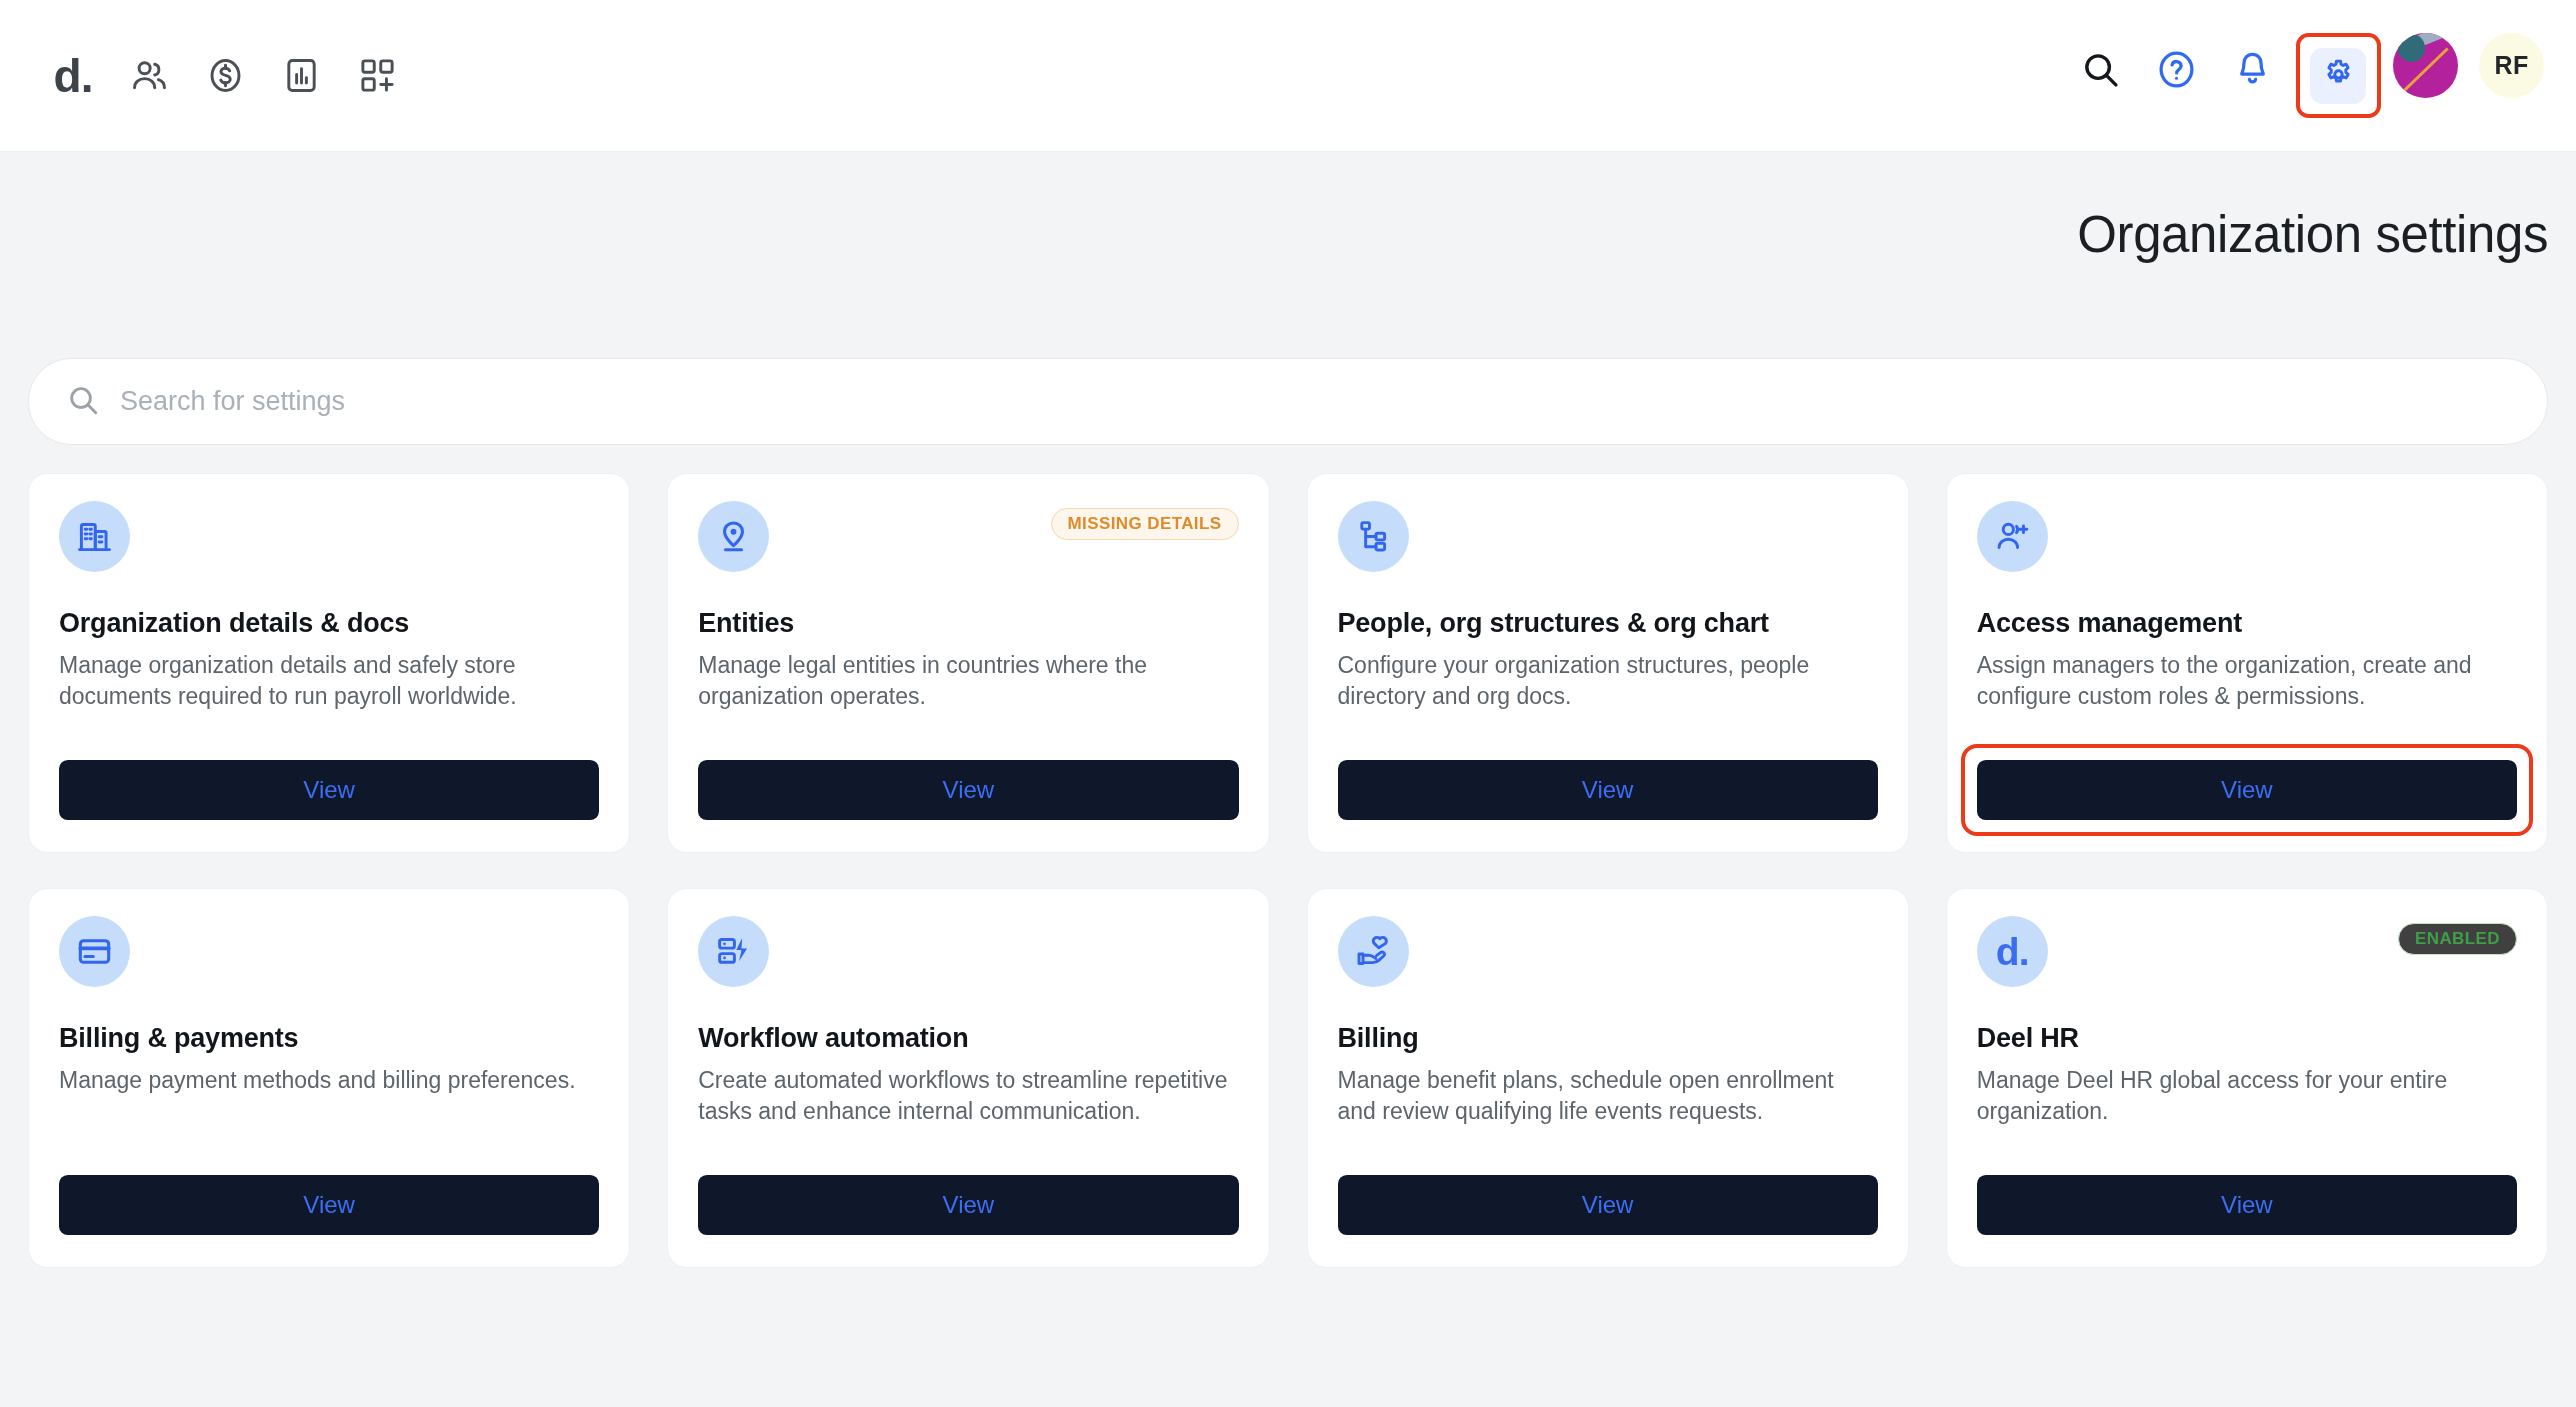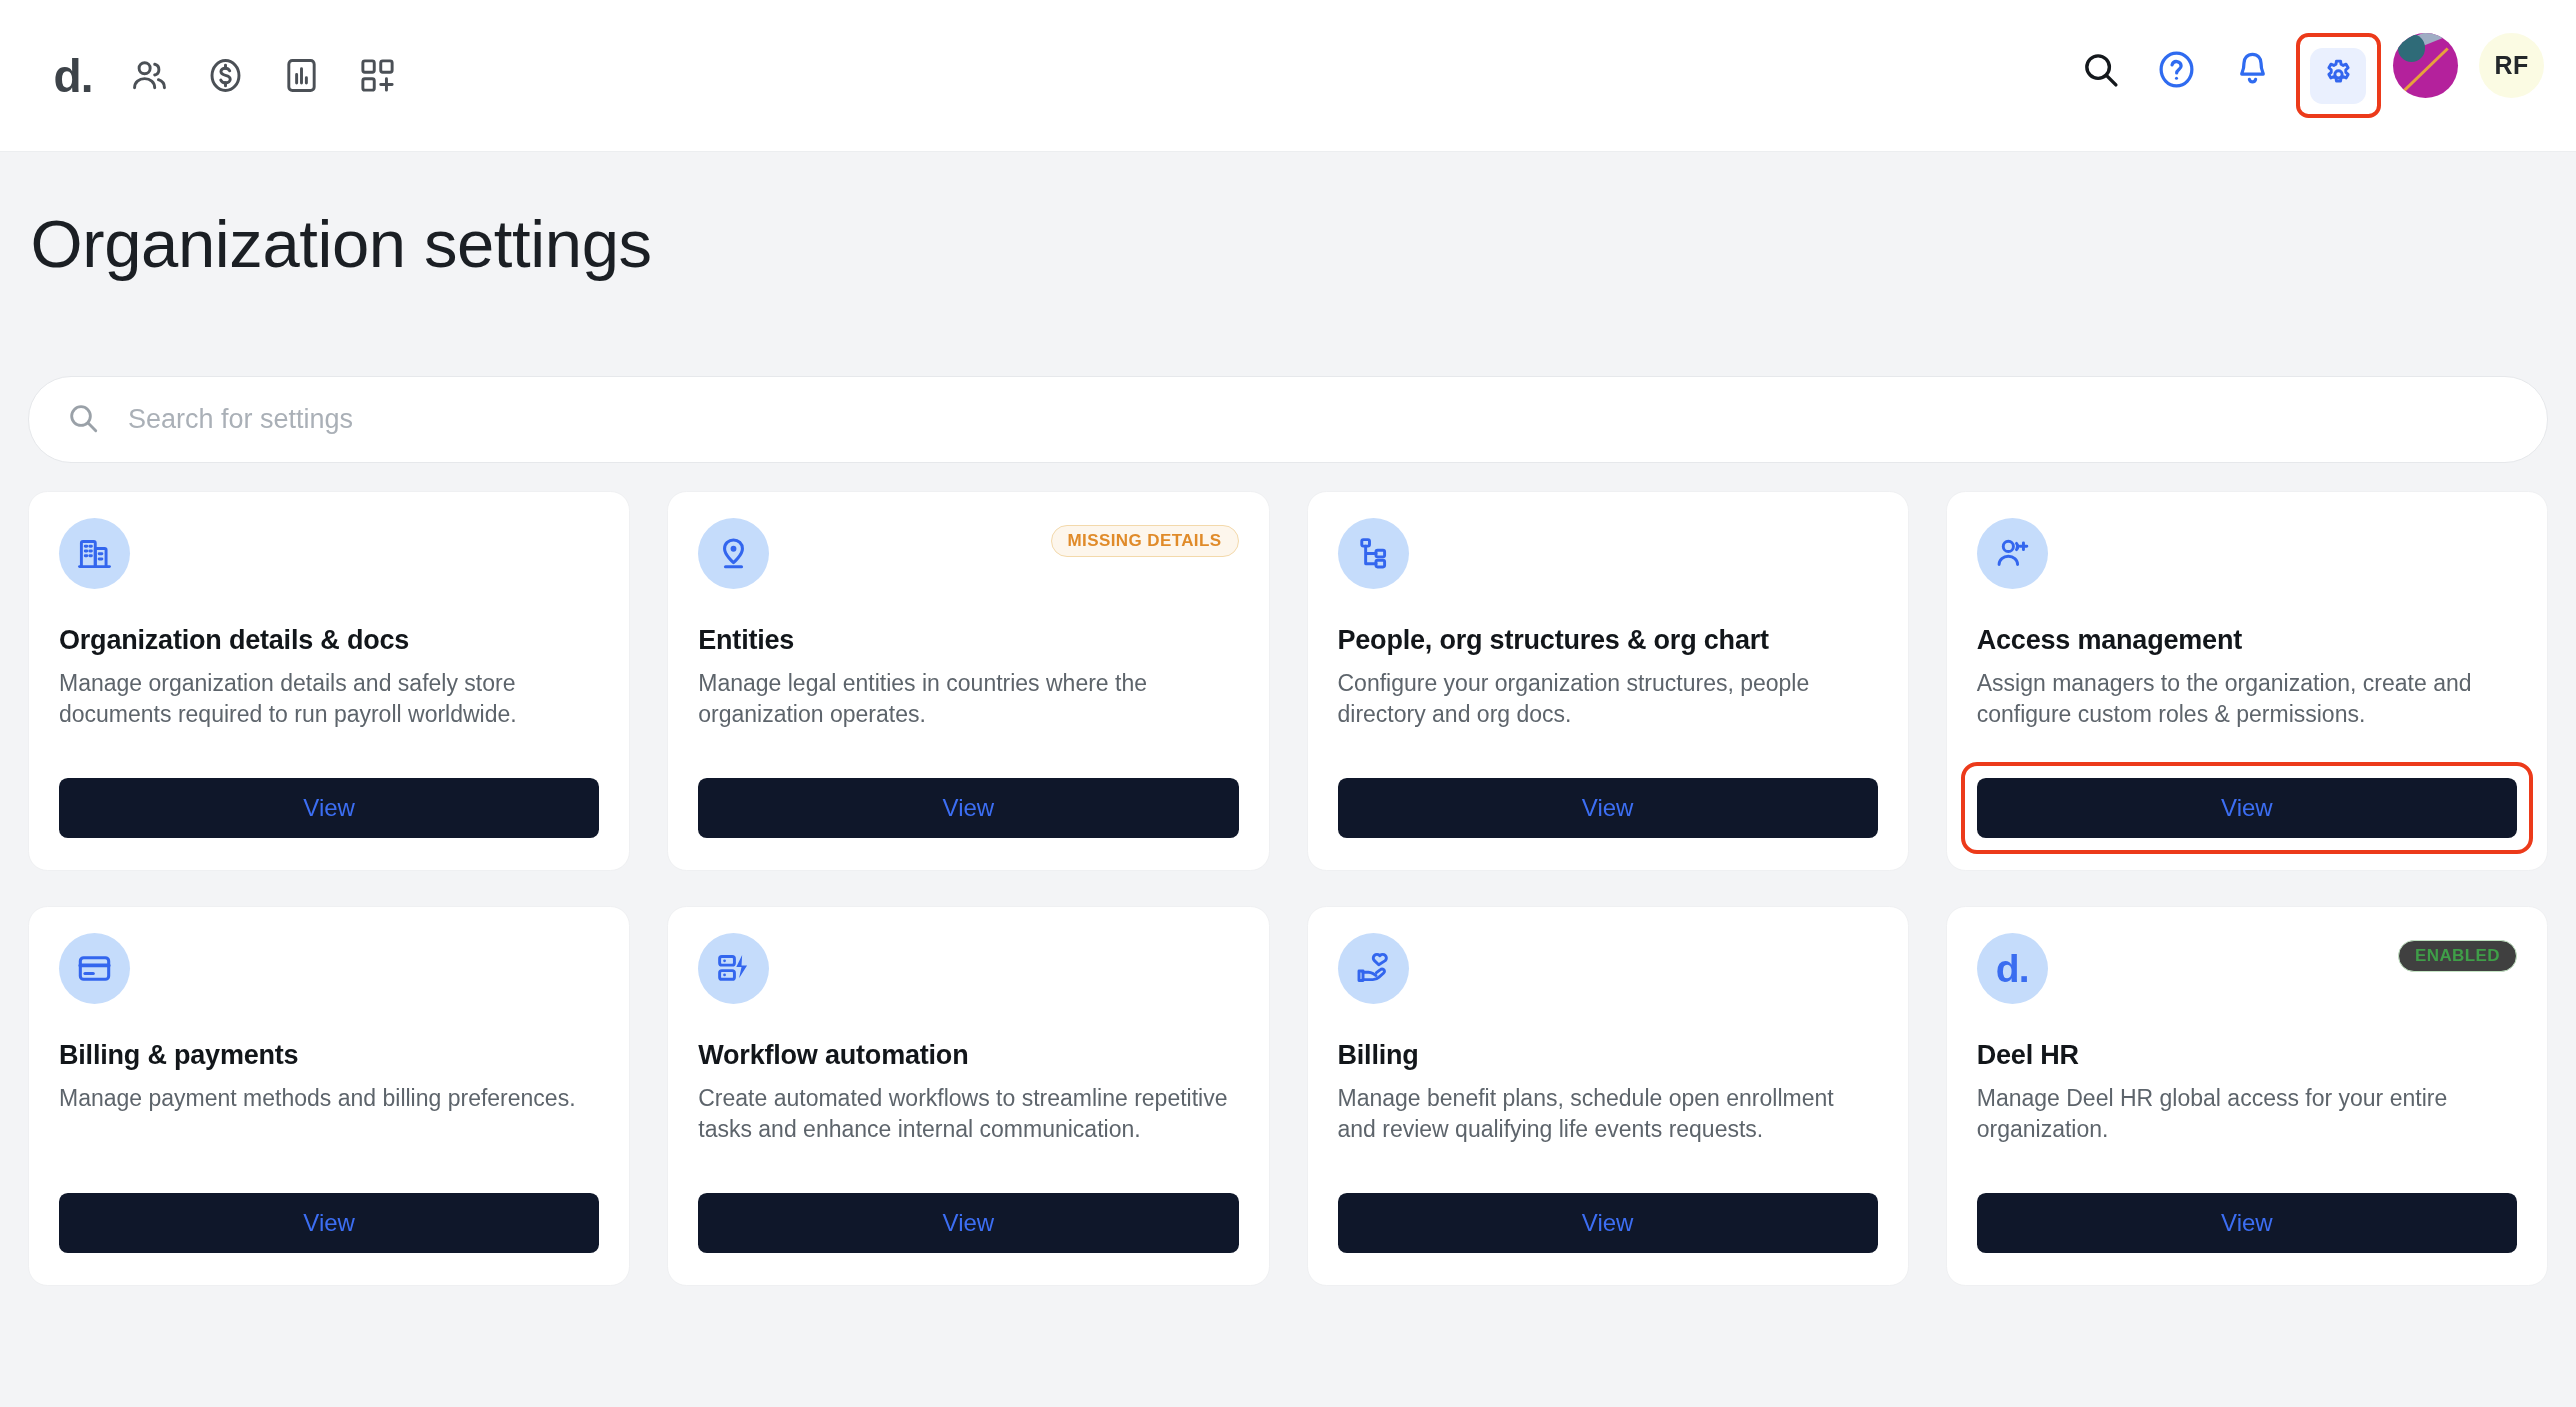--- a/index.html
+++ b/index.html
@@ -152,39 +152,40 @@
     margin-left: 21px;
     cursor: pointer;
   }
 
   
   .page {
     padding: 0 28px;
   }
 
   .page-title {
-    font-size: 67px;
+    font-size: 51px;
     font-weight: 400;
     color: #1b1f24;
     letter-spacing: -0.4px;
     padding: 55px 0 0 2.6px;
     line-height: 1.1;
+    text-align: right;
   }
 
   
   .search-wrap {
     margin-top: 95px;
     height: 87px;
     background: #ffffff;
     border: 1.8px solid #e6e8eb;
     border-radius: 43px;
     display: flex;
     align-items: center;
     padding: 0 37px;
-    gap: 28px;
+    gap: 20px;
   }
   .search-input {
     border: none;
     outline: none;
     background: transparent;
     font-family: "Liberation Sans", sans-serif;
     font-size: 27px;
     color: #3b4249;
     flex: 1 1 auto;
     height: 100%;

